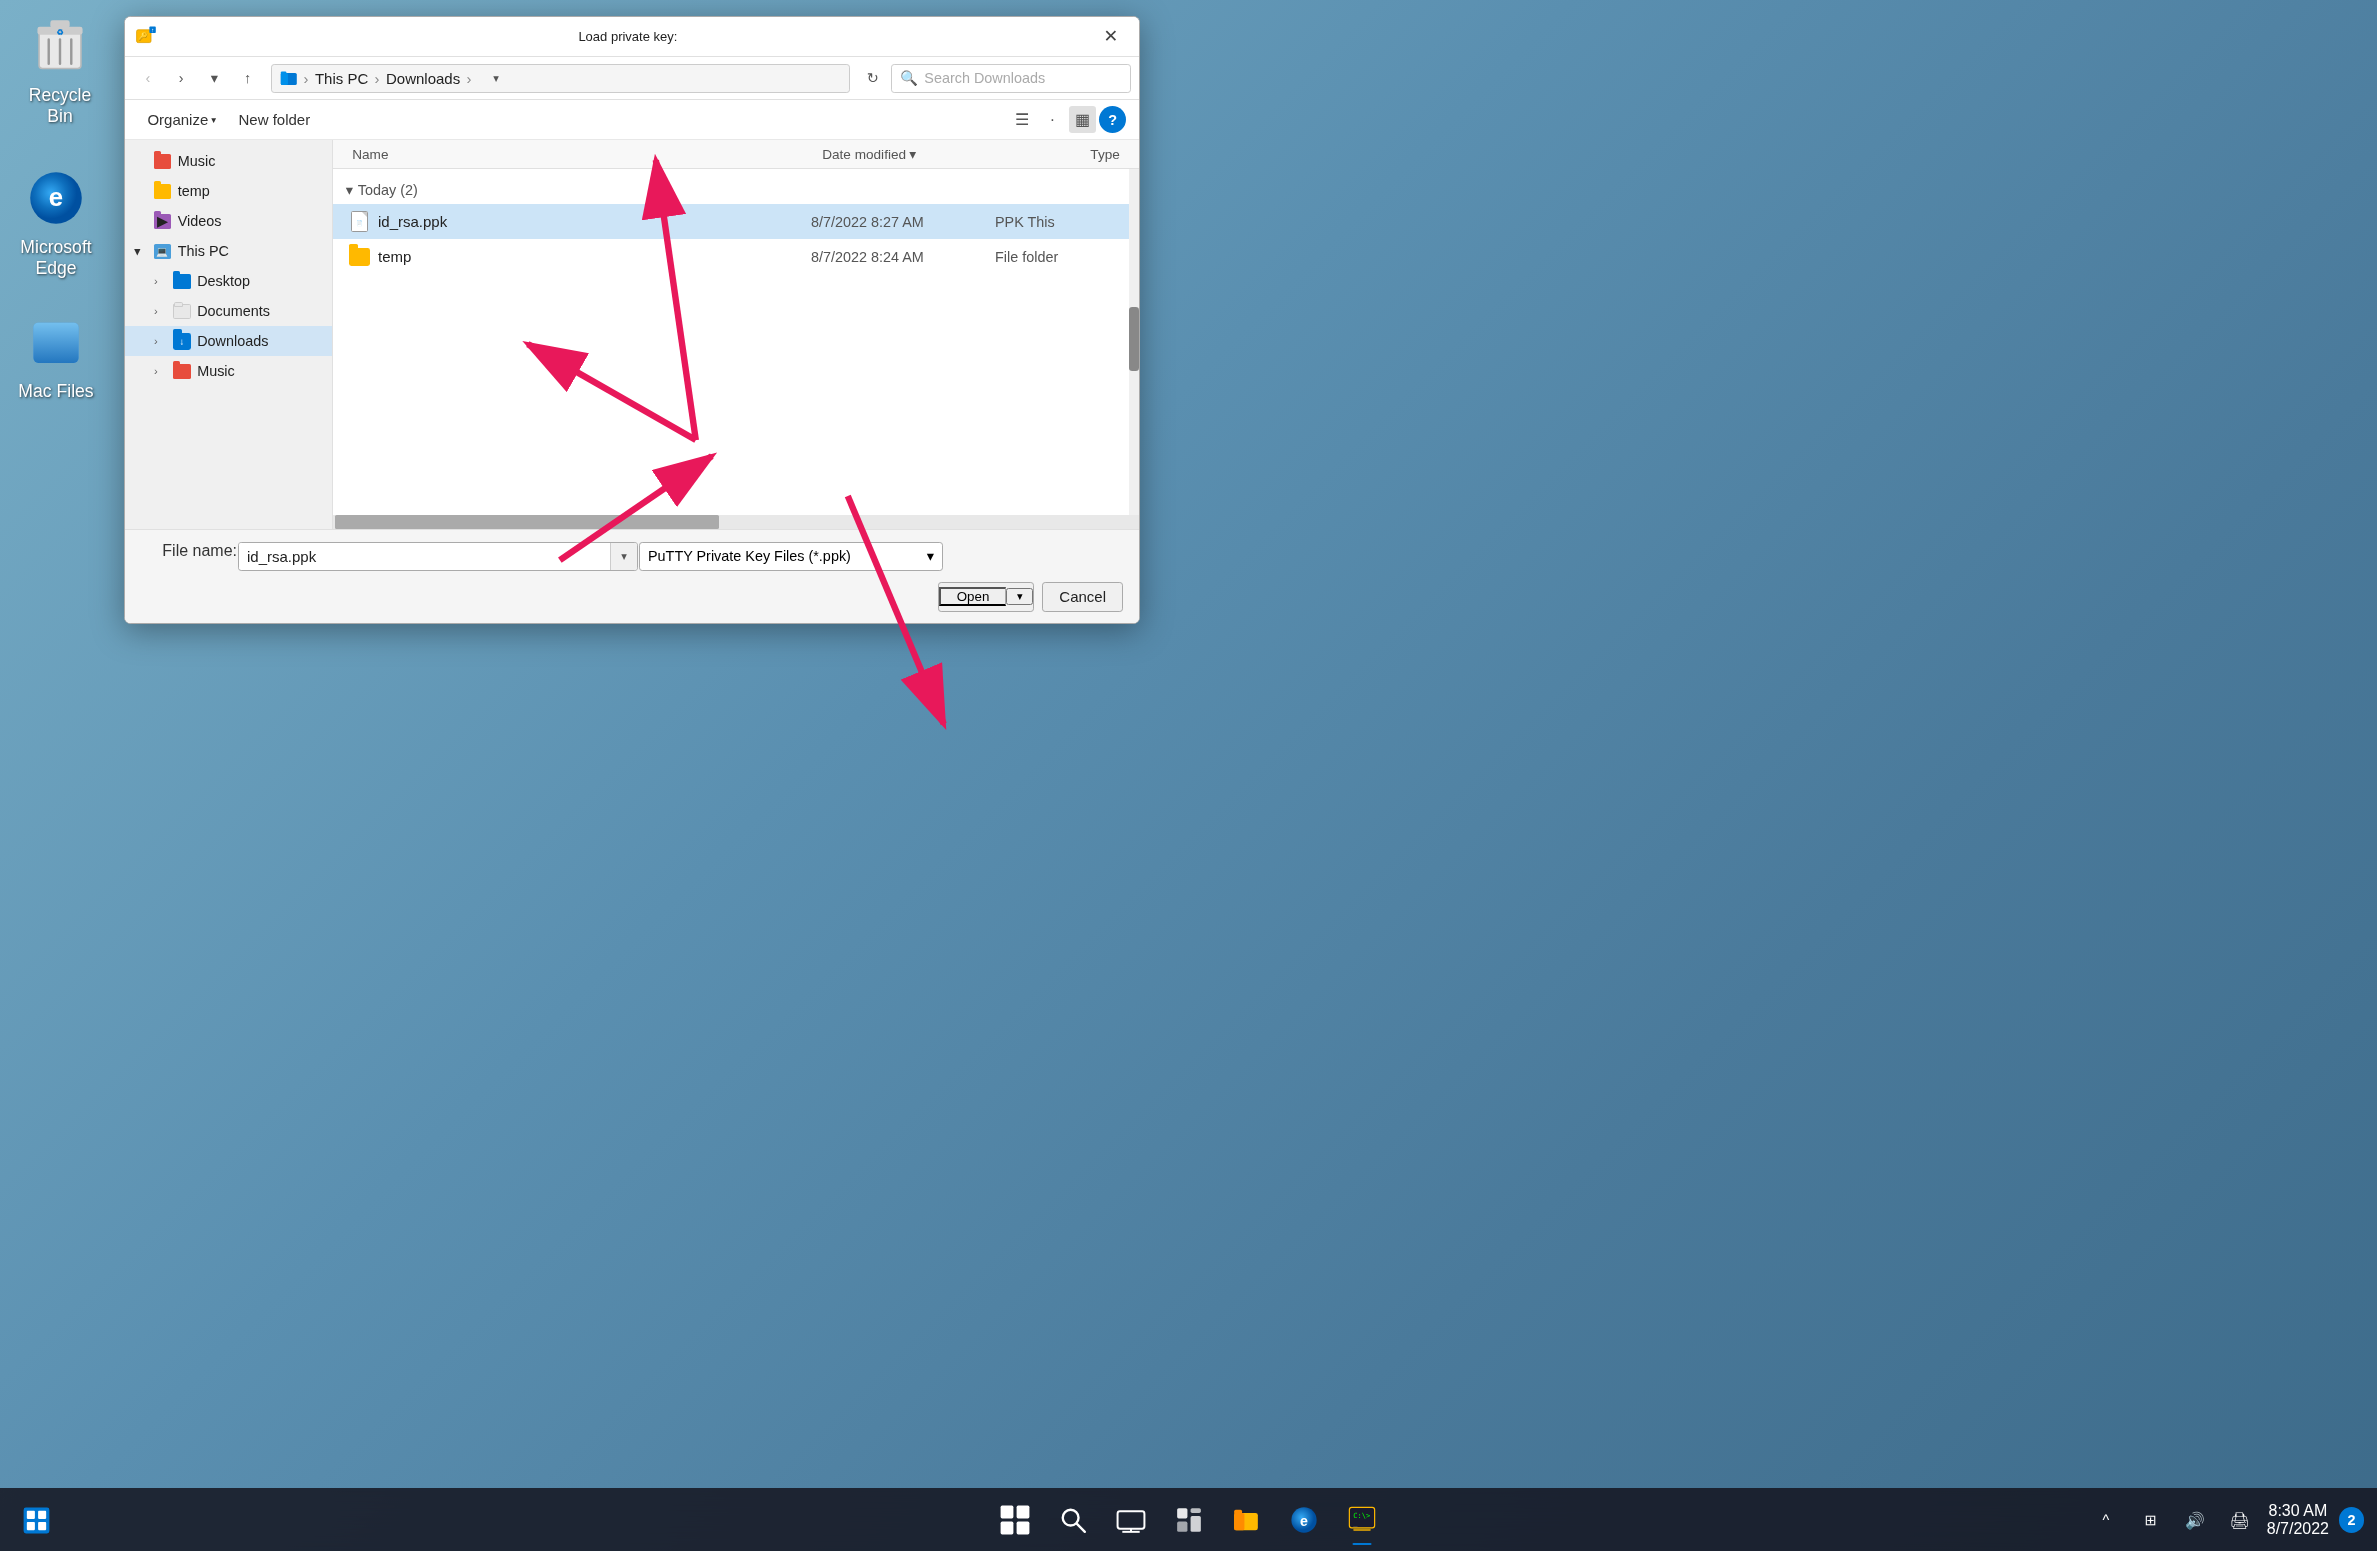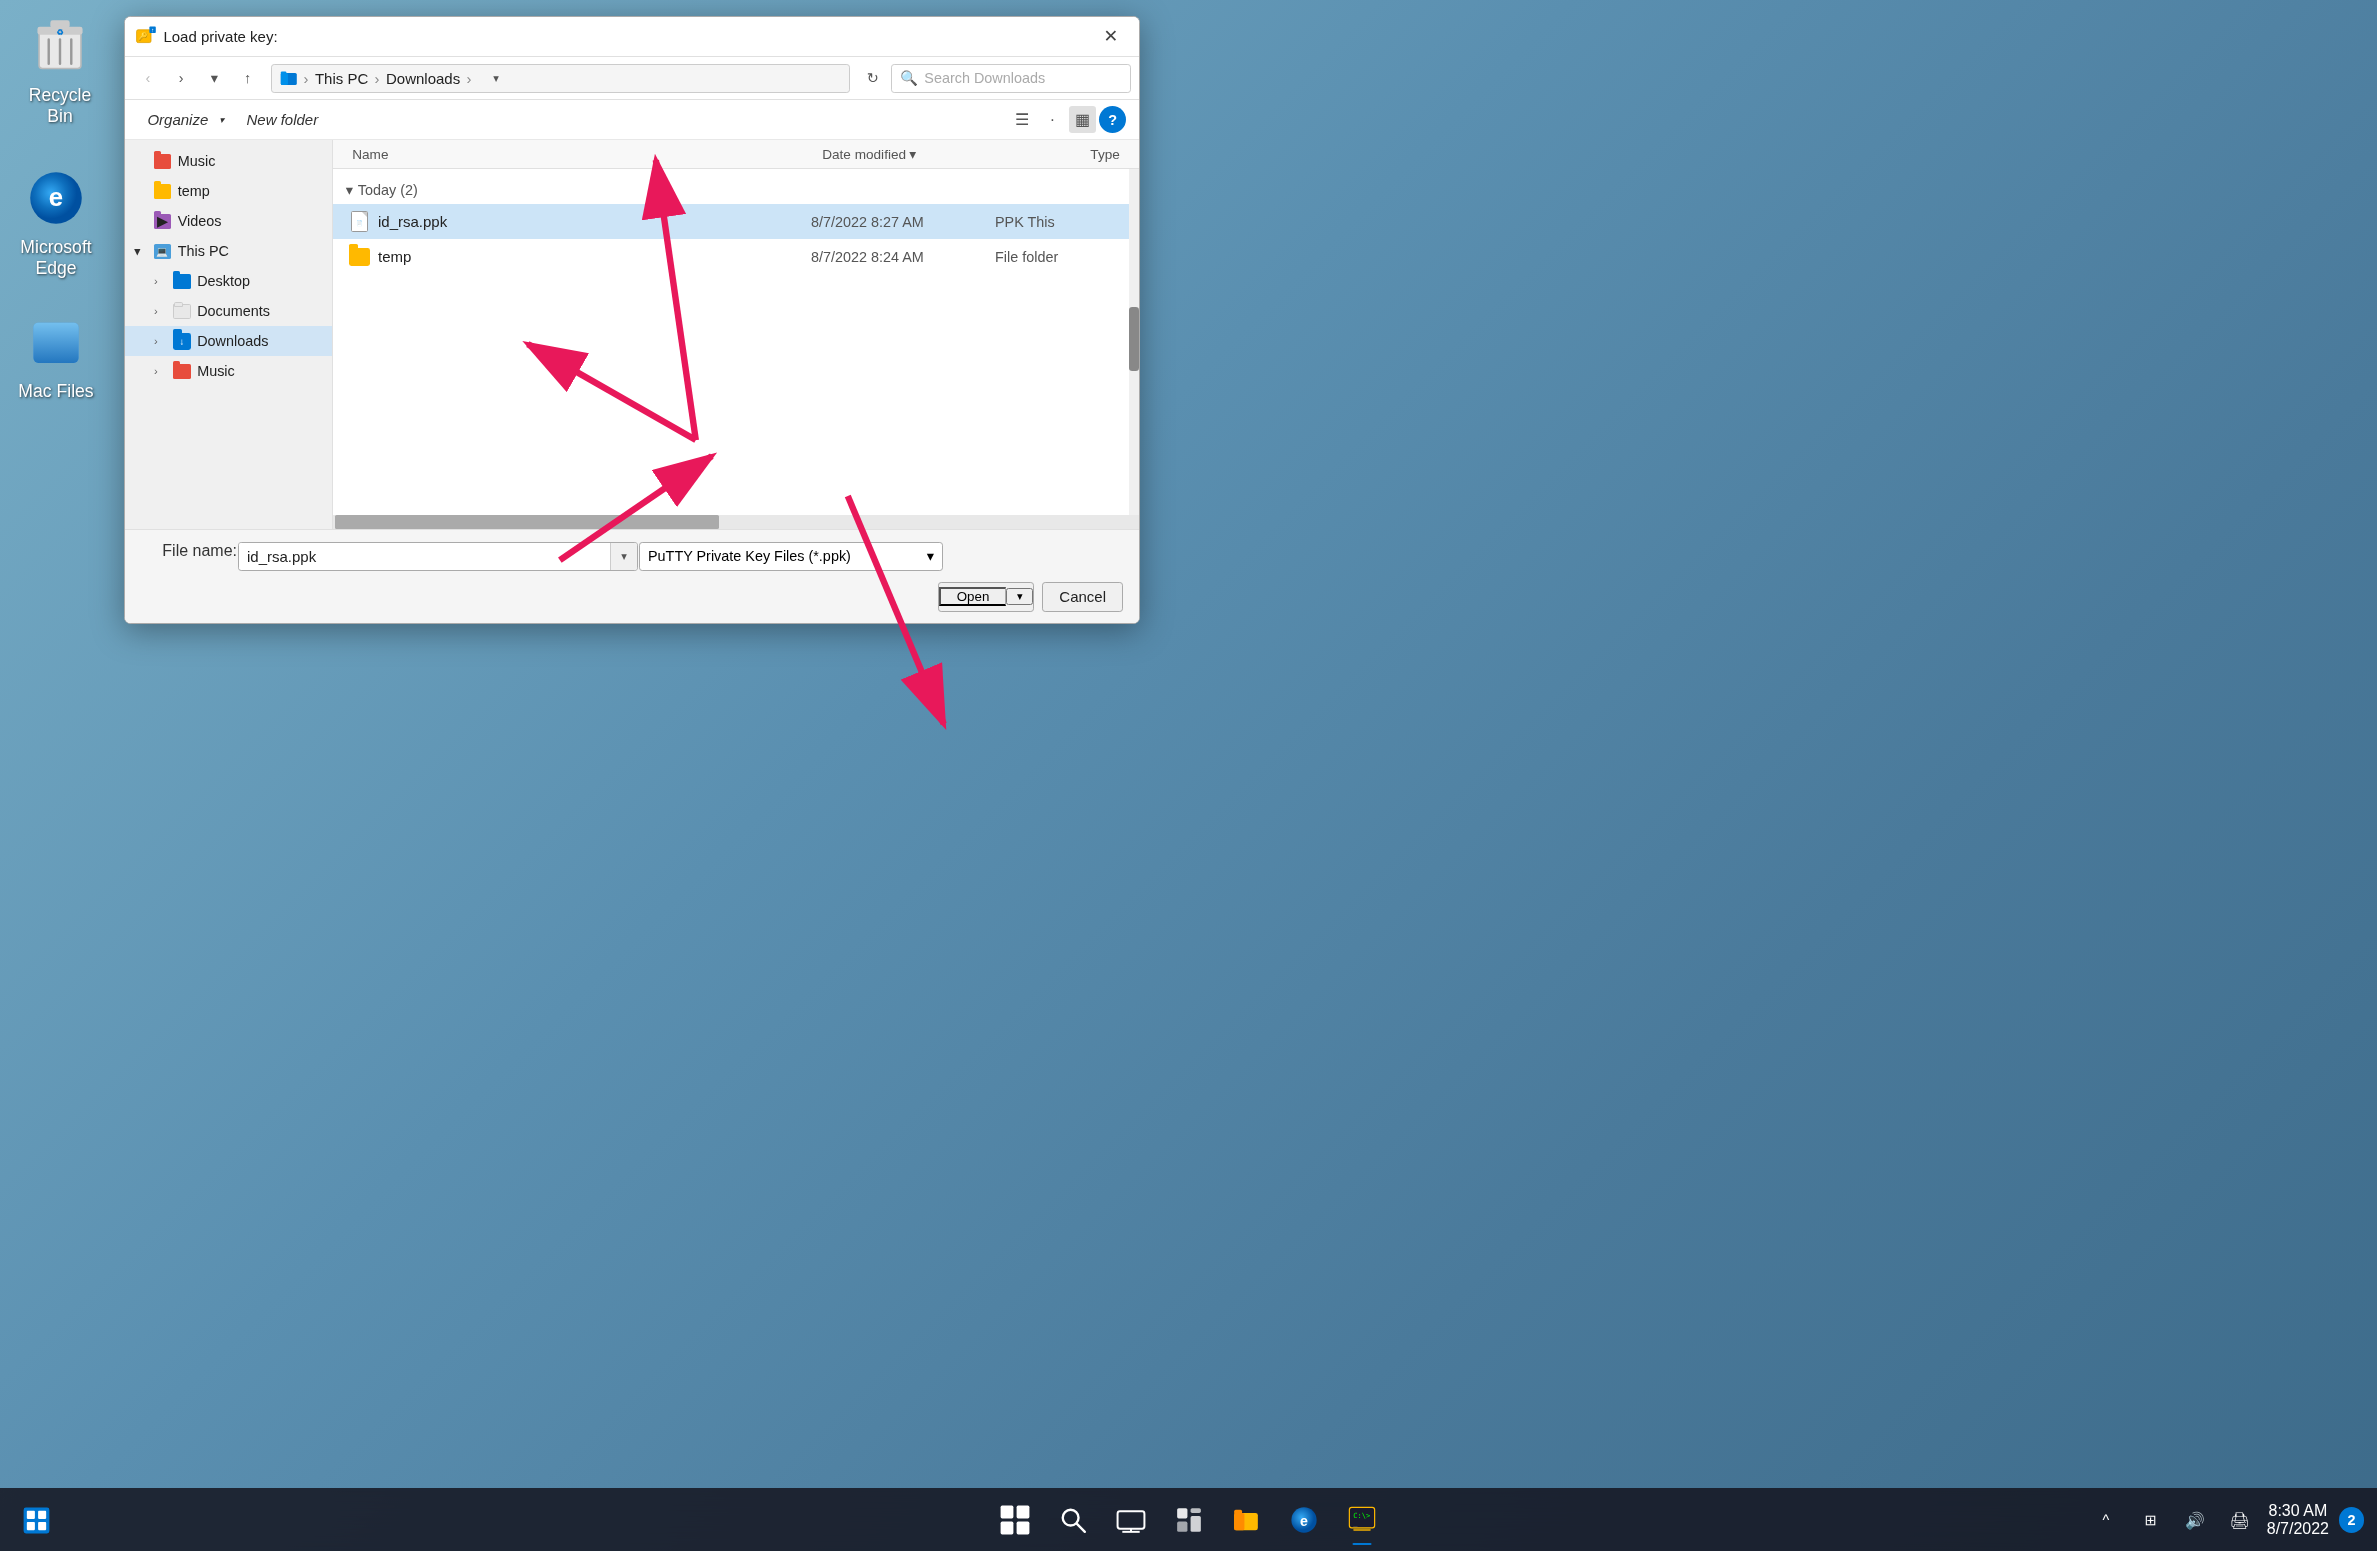--- a/index.html
+++ b/index.html
@@ -67,23 +67,24 @@
       border-bottom: 0.8px solid #e0e0e0;
       padding: 0 9.6px;
       flex-shrink: 0;
     }
     .title-bar-icon {
       width: 22.4px;
       height: 22.4px;
       margin-right: 6.4px;
     }
     .title-bar-text {
-      font-size: 15px;
+      font-size: 13px;
       color: #222;
       flex: 1;
+      text-align: center;
     }
     .title-bar-close {
       width: 37px;
       height: 29px;
       border: none;
       background: transparent;
       font-size: 17.6px;
       cursor: pointer;
       display: flex;
       align-items: center;
@@ -166,22 +167,21 @@
       height: 27px;
       padding: 0 9.6px;
       border: none;
       background: transparent;
       cursor: pointer;
       font-size: 15px;
       color: #333;
       border-radius: 3.2px;
       display: flex;
       align-items: center;
-      gap: 11px;
-      font-style: italic;
+      gap: 3px;
     }
     .toolbar-spacer { flex: 1; }
     .toolbar-view-btn {
       width: 27px;
       height: 27px;
       border: none;
       background: transparent;
       cursor: pointer;
       font-size: 16px;
       color: #555;

